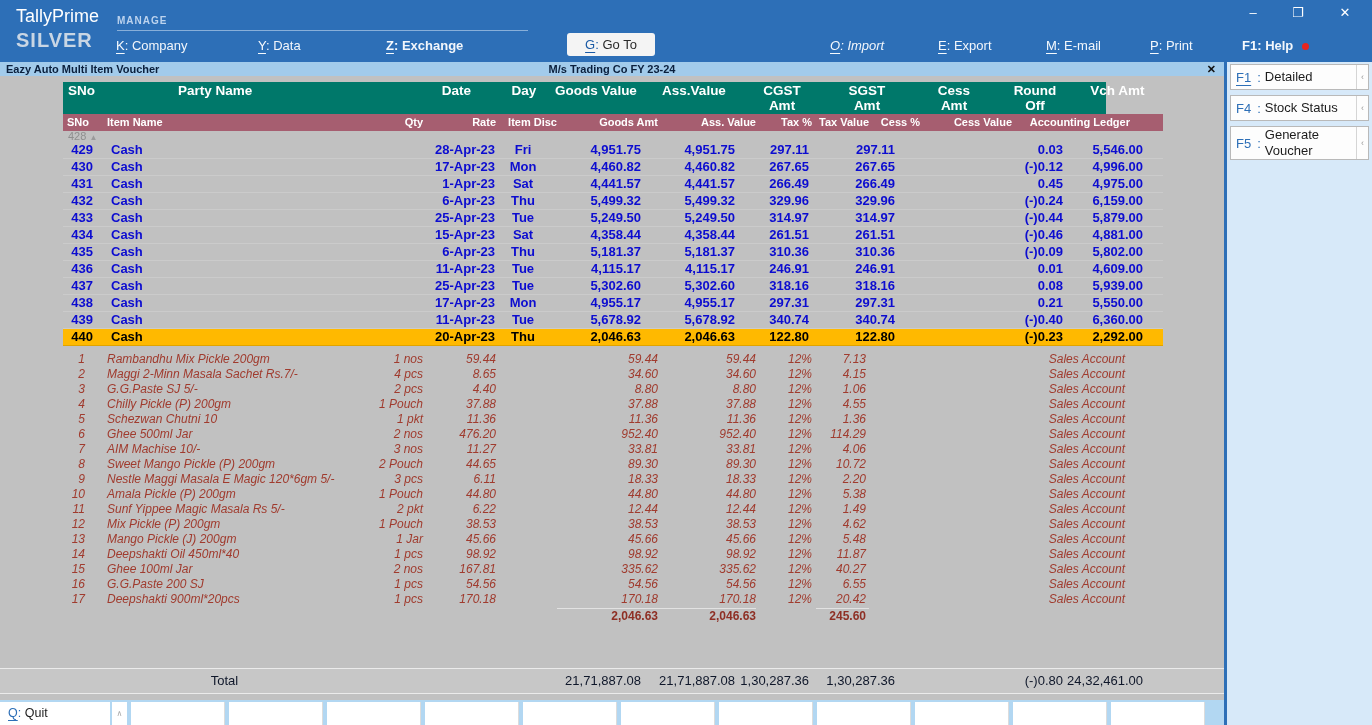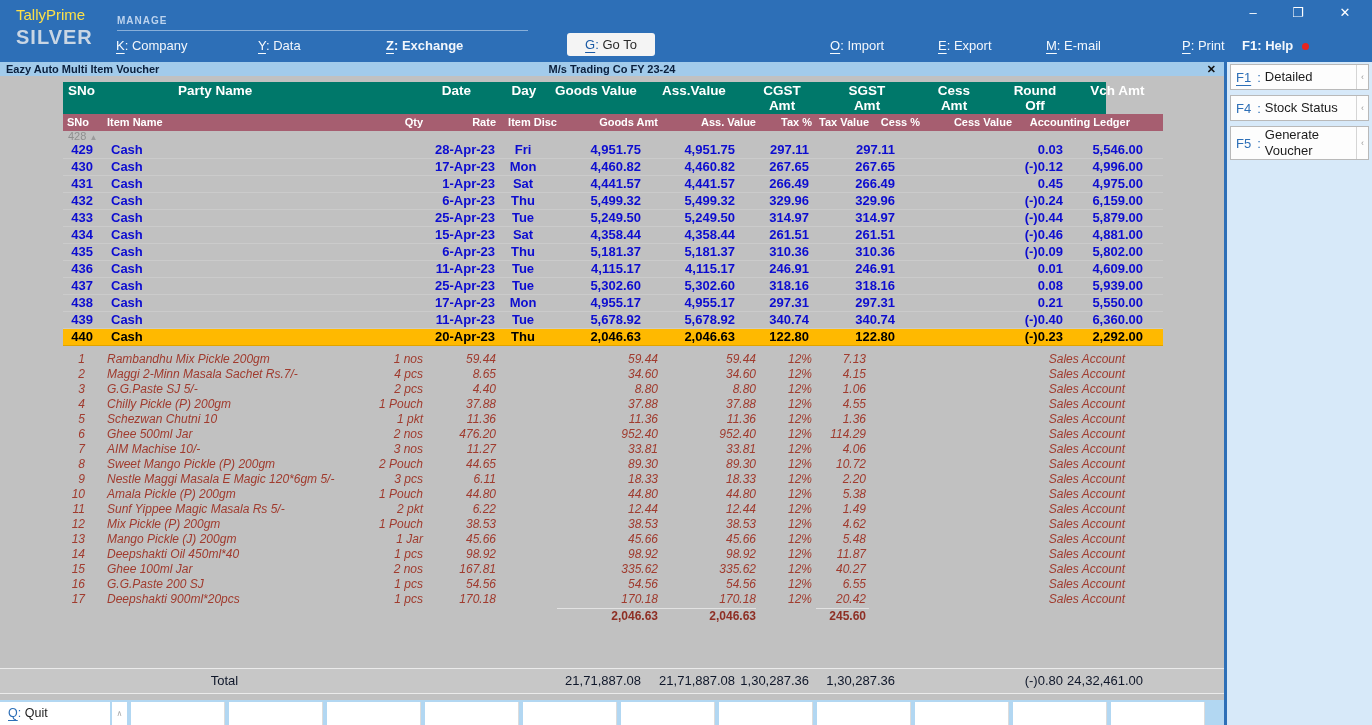--- a/index.html
+++ b/index.html
@@ -2,21 +2,21 @@
 <html><head>
 <meta charset="utf-8">
 <style>
   html,body{margin:0;padding:0}
   body{width:1372px;height:725px;position:relative;overflow:hidden;
        background:#c1c1c1;font-family:"Liberation Sans",sans-serif;
        -webkit-font-smoothing:antialiased}
   
   .topbar{position:absolute;left:0;top:0;width:1372px;height:62px;background:#2d6fb7;color:#eef4fb}
   .brand{position:absolute;left:16px;top:7px;line-height:1}
-  .brand .product{font-size:15px;color:#fde047}
+  .brand .product{font-size:18px;color:#ffffff}
   .brand .edition{font-size:20px;font-weight:bold;letter-spacing:1px;color:#c9d6e4;margin-top:5px}
   .manage-label{position:absolute;left:117px;top:15px;font-size:10px;font-weight:bold;letter-spacing:1px;color:#bcd3ee}
   .manage-line{position:absolute;left:117px;top:30px;width:411px;height:1px;background:#88afd9}
   .menu-item{position:absolute;top:38px;font-size:13px;color:#f2f6fb;cursor:default;white-space:nowrap}
   .menu-item .mkey{color:#f6fafe}
   .u{text-decoration:underline;text-underline-offset:3px}
   .goto-btn{position:absolute;left:567px;top:33px;width:88px;height:23px;background:#f4f4f4;border-radius:3px;
             font-size:13px;color:#2b2b2b;text-align:center;line-height:23px}
   .goto-btn .mkey{color:#1a5aa5}
   .help-dot{display:inline-block;width:7px;height:7px;border-radius:50%;background:#e8251f;margin-left:5px;vertical-align:middle}
@@ -98,33 +98,33 @@
     <span>Exchange</span>
   </div>
     </div>
 
   <div class="goto-btn">
     <span class="mkey u">G</span><span class="mkey">:</span>
     <span>Go To</span>
   </div>
 
   <div id="menu-right">
-      <div class="menu-item" style="left: 830px;">
+      <div class="menu-item" style="left: 830px; font-style: italic;">
     <span class="mkey u">O</span><span class="mkey">:</span>
     <span>Import</span>
   </div>
       <div class="menu-item" style="left: 938px;">
     <span class="mkey u">E</span><span class="mkey">:</span>
     <span>Export</span>
   </div>
       <div class="menu-item" style="left: 1046px;">
     <span class="mkey u">M</span><span class="mkey">:</span>
     <span>E-mail</span>
   </div>
-      <div class="menu-item" style="left: 1150px; margin-left: 32px;">
+      <div class="menu-item" style="left: 1150px;">
     <span class="mkey u">P</span><span class="mkey">:</span>
     <span>Print</span>
   </div>
       <div class="menu-item" style="left: 1242px; font-weight: bold;">
     <span class="mkey">F1</span><span class="mkey">:</span>
     <span>Help</span>
   <span class="help-dot"></span></div>
     </div>
 
   <div class="winctl" style="left:1240px"><span>–</span></div>

